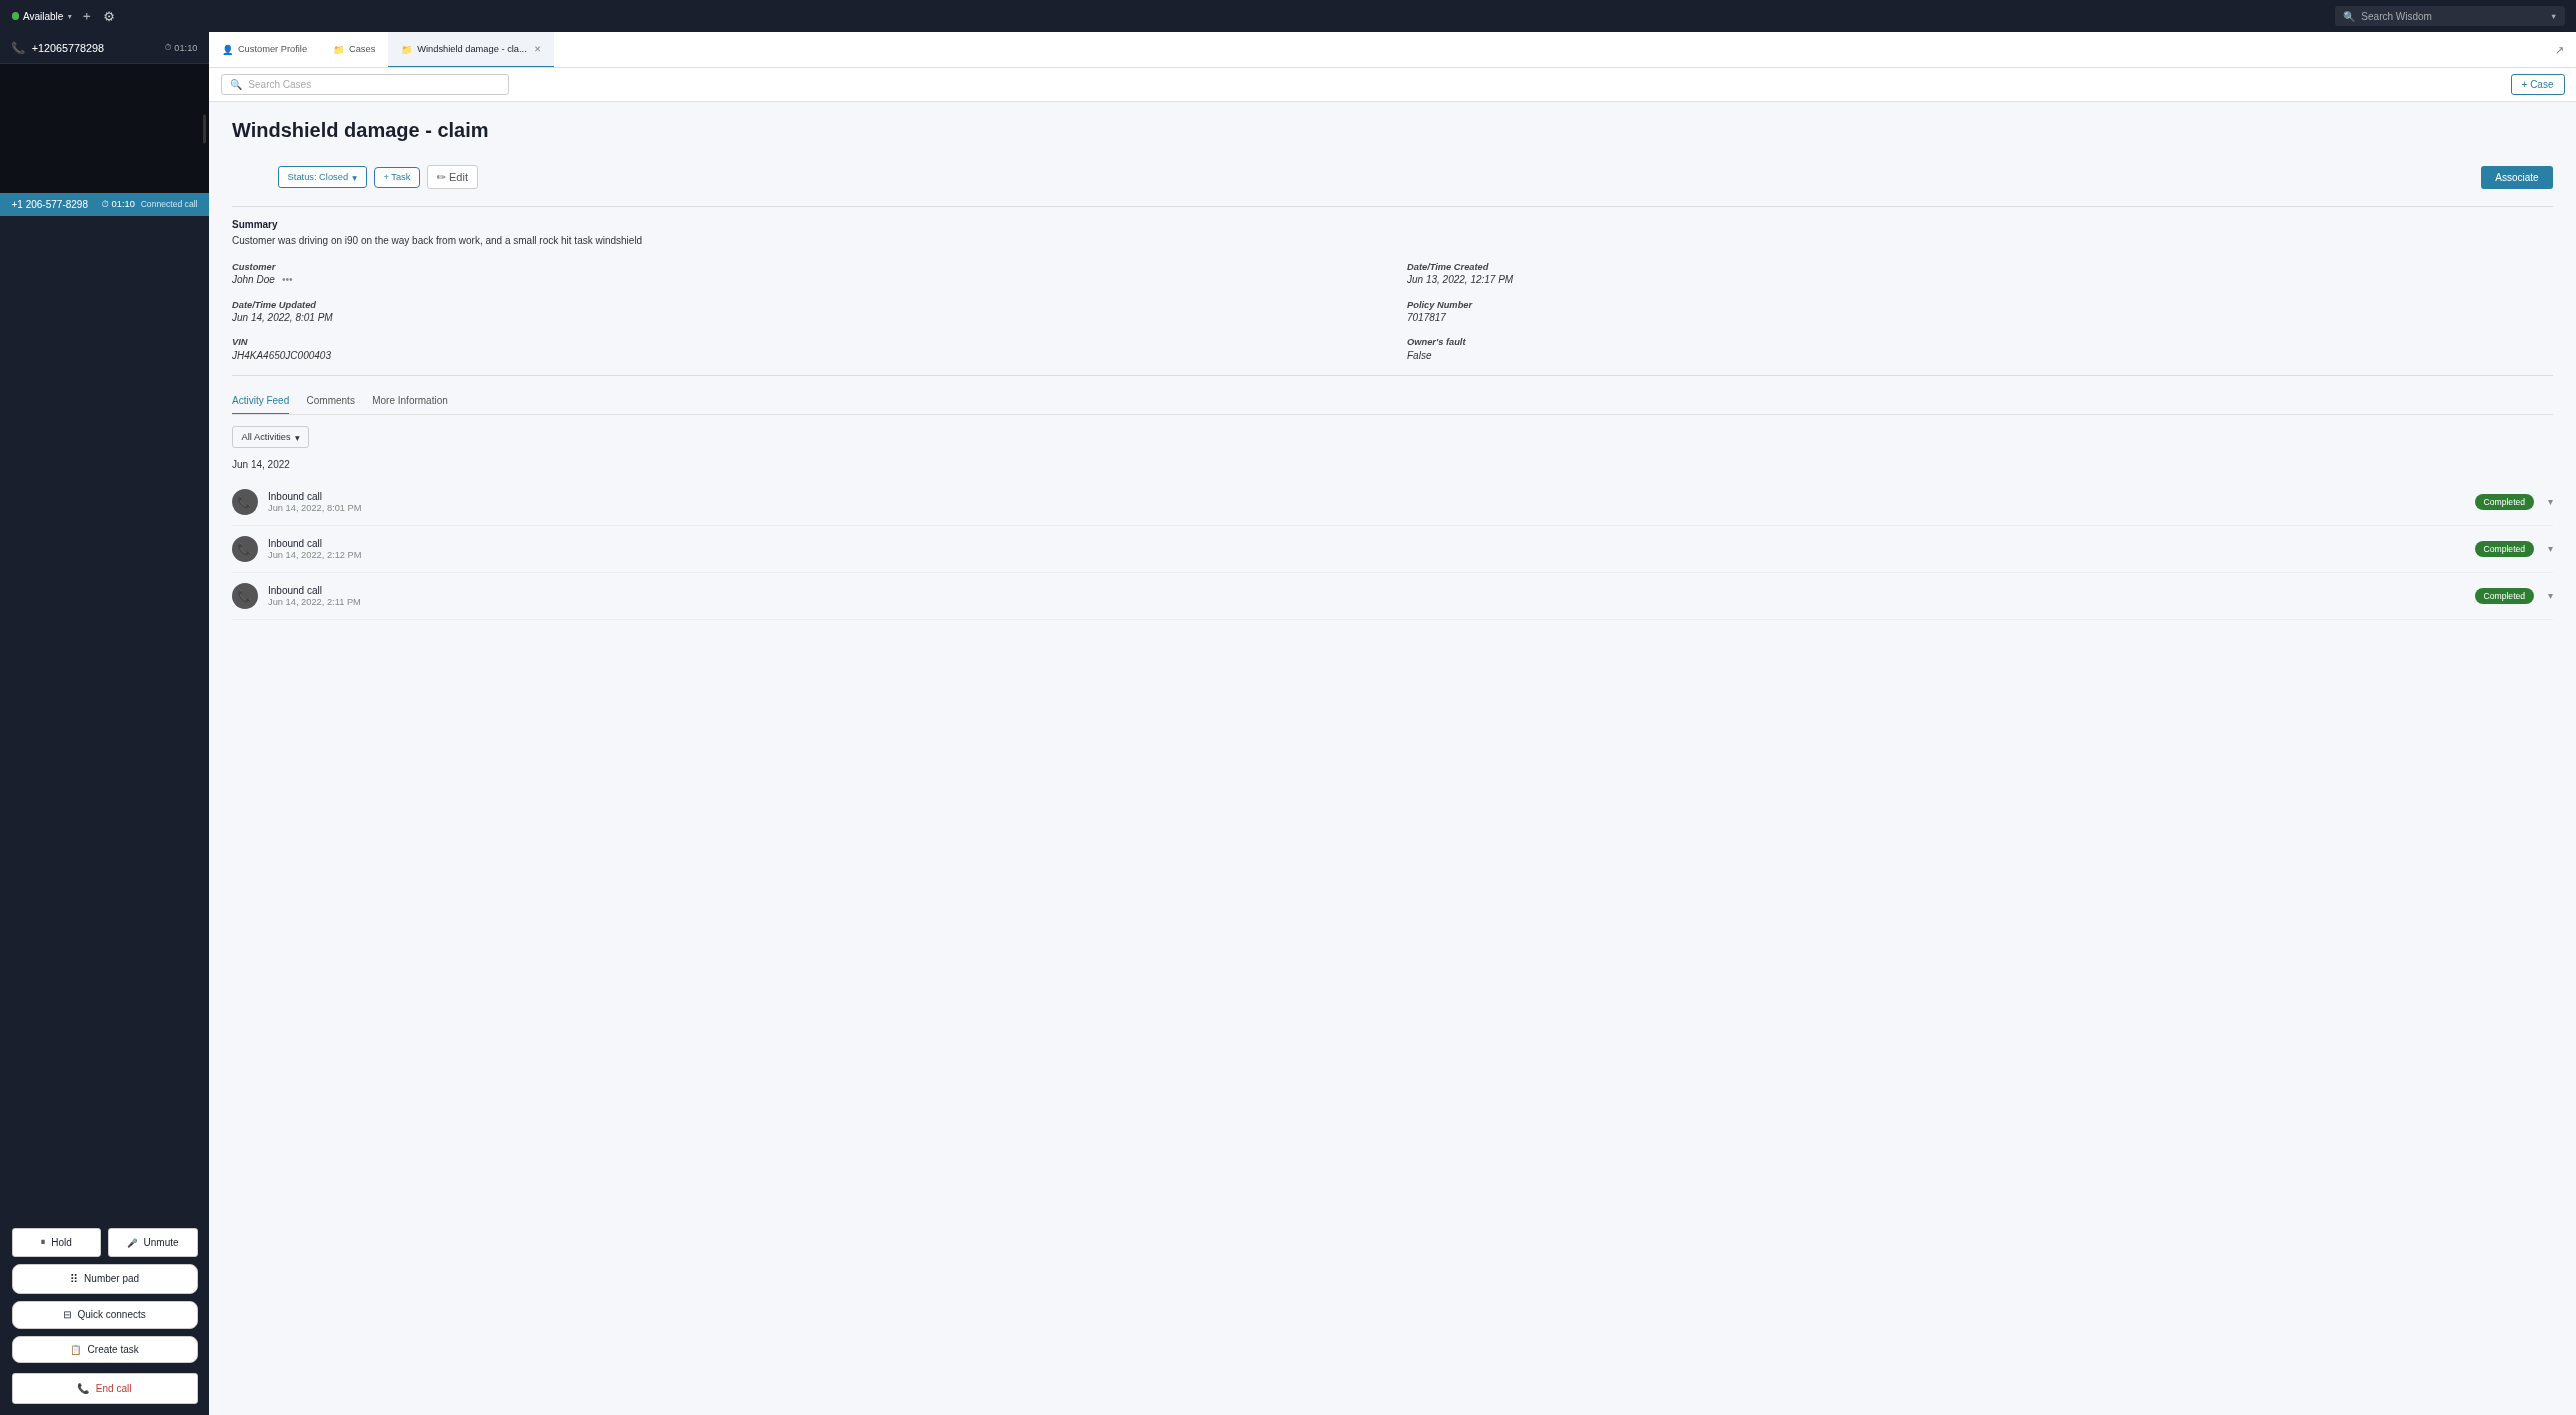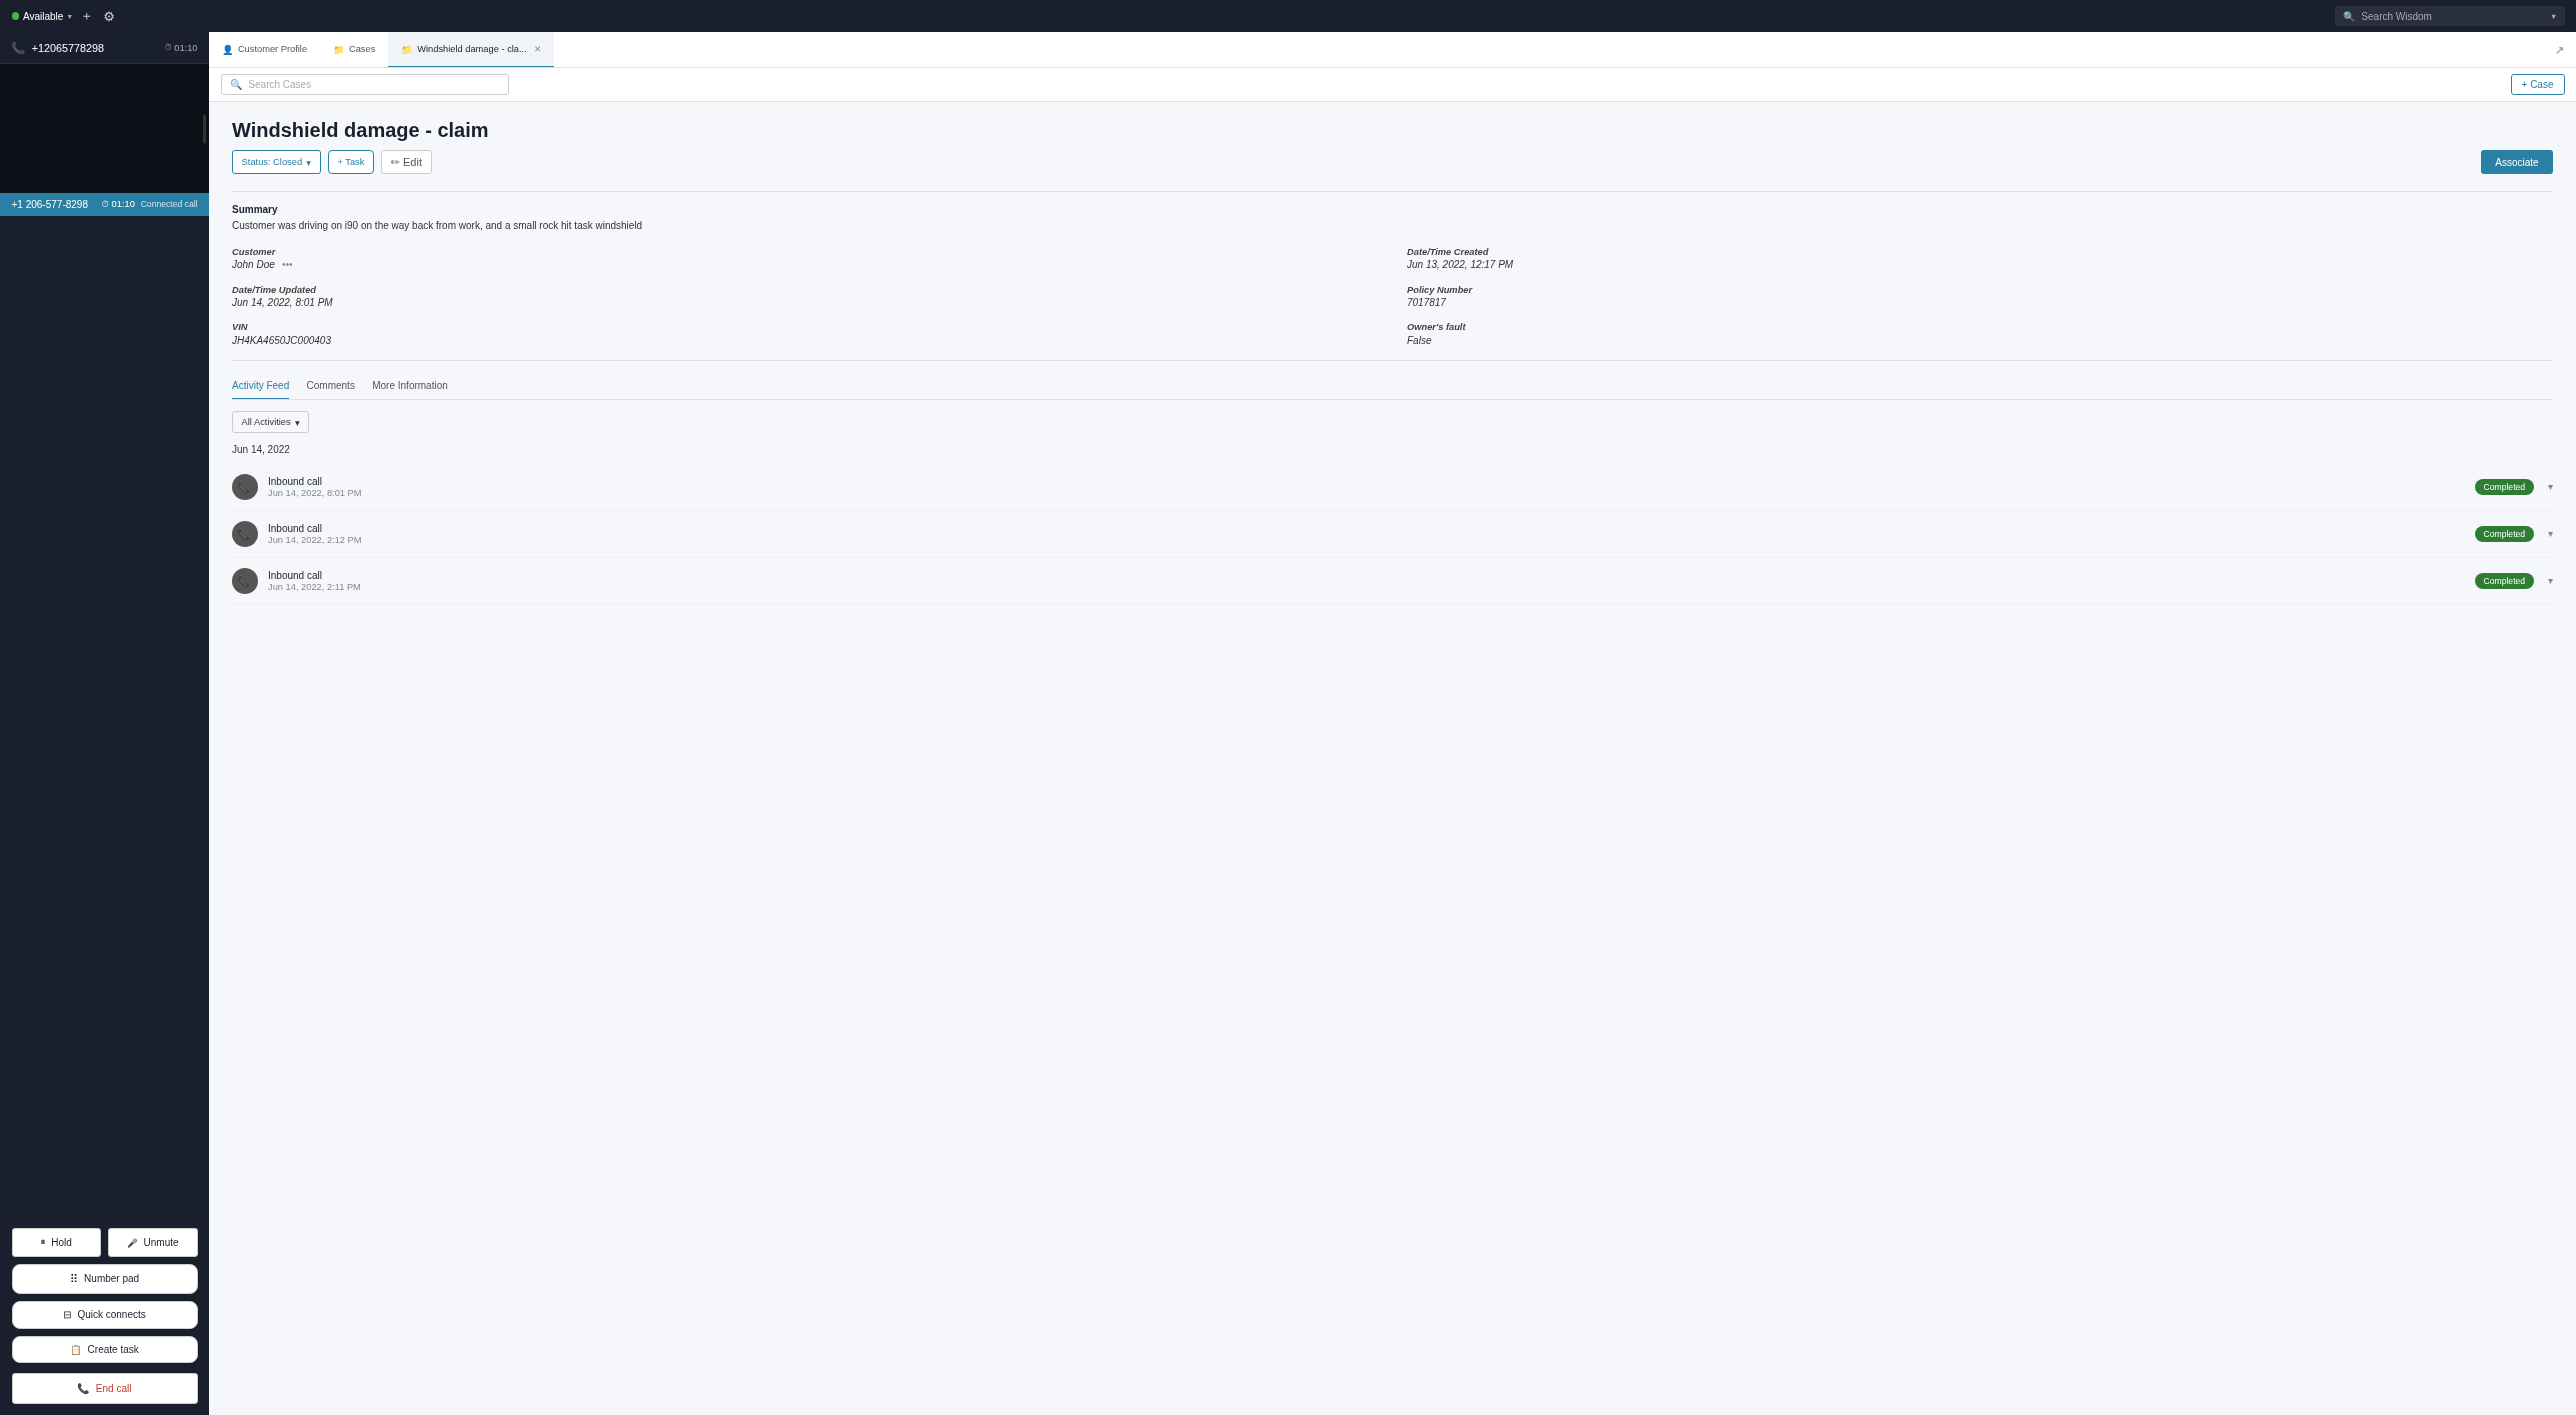--- a/index.html
+++ b/index.html
@@ -119,22 +119,22 @@
     .search-placeholder { color: #aaa; font-size: 10px; }
     .add-case-btn {
       display: flex; align-items: center; gap: 4.3px;
       border: 1.1px solid #2a7fa5; border-radius: 2.9px; padding: 4.3px 10px;
       color: #2a7fa5; font-size: 10px; cursor: pointer; margin-left: auto;
       background: #fff;
     }
 
     
     .case-content { flex: 1; overflow-y: auto; padding: 17.3px 23px; background: #f5f7fa; }
-    .case-title { font-size: 20px; font-weight: 600; color: #1a1f2e; margin-bottom: 8px; }
-    .case-actions { display: flex; gap: 7.2px; margin-bottom: 17.3px; }
+    .case-title { font-size: 20px; font-weight: 600; color: #1a1f2e; margin-bottom: 23px; }
+    .case-actions { display: flex; align-items: center; gap: 7.2px; margin-bottom: 17.3px; margin-left: 46px; }
     .status-btn {
       display: flex; align-items: center; gap: 4.3px;
       border: 1.1px solid #2a7fa5; border-radius: 2.9px; padding: 4.3px 8.6px;
       color: #2a7fa5; font-size: 9.3px; cursor: pointer; background: #fff;
     }
     .task-btn {
       display: flex; align-items: center; gap: 4.3px;
       border: 1.1px solid #2a7fa5; border-radius: 4px; padding: 4.3px 8.6px;
       color: #2a7fa5; font-size: 9.3px; cursor: pointer; background: #fff;
     }

